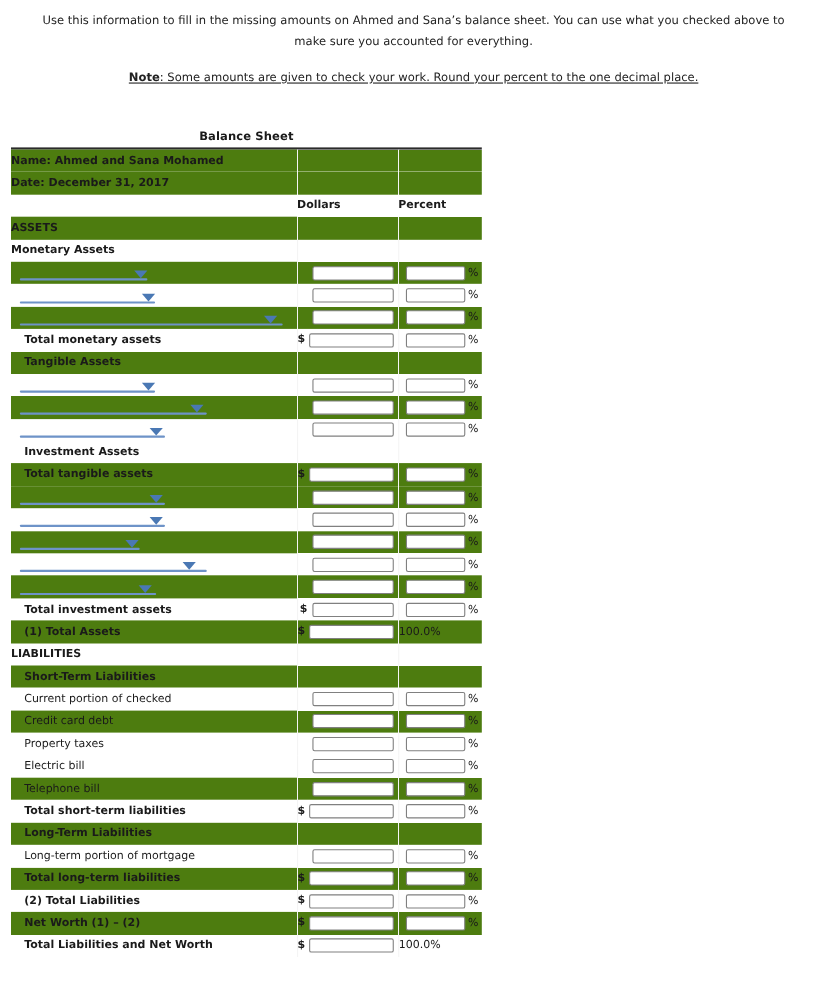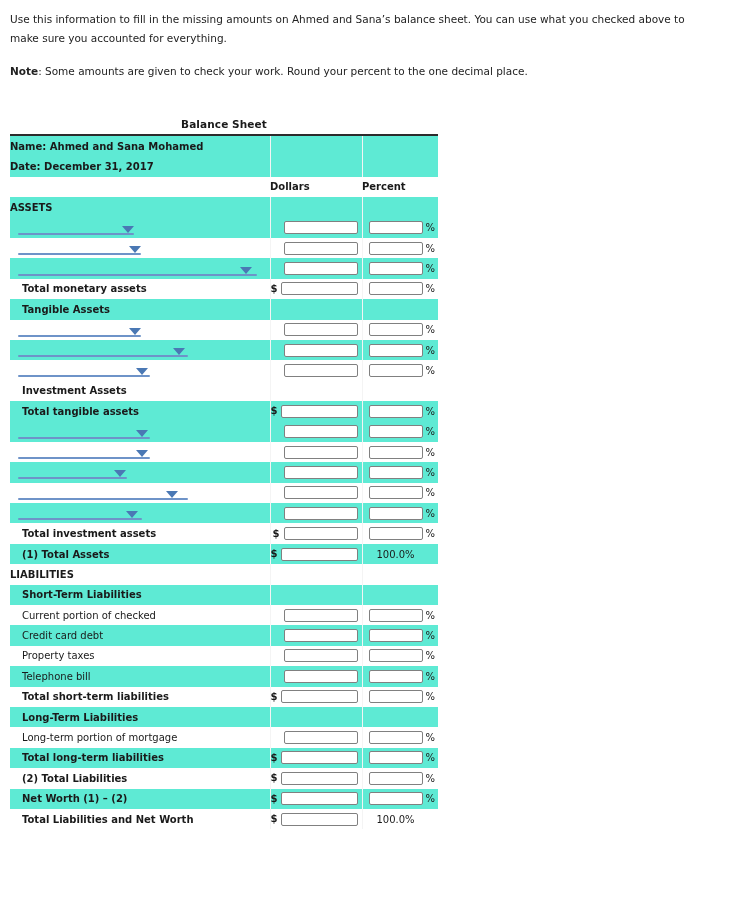--- a/index.html
+++ b/index.html
@@ -12,31 +12,32 @@
     height: 902px;
     font-family: "DejaVu Sans", "Liberation Sans", sans-serif;
     color: #1a1a1a;
     position: relative;
     overflow: hidden;
   }
 
   
   .intro {
     position: absolute;
-    left: 10px;
+    left: 26px;
     top: 10px;
     width: 700px;
+    text-align: center;
   }
   .intro p {
     margin: 0 0 14px 0;
     font-size: 10.5px;
     line-height: 19px;
     color: #222;
   }
-  .intro p.note { margin-bottom: 12px; }
+  .intro p.note { margin-bottom: 12px; text-decoration: underline; }
   .note-label { font-weight: bold; }
 
   
   .sheet {
     position: absolute;
     left: 10px;
     top: 118px;
     width: 428px;
   }
 
@@ -64,21 +65,21 @@
     vertical-align: middle;
     font-size: 10px;
   }
 
   
   col.c-label   { width: 260px; }
   col.c-dollar  { width: 92px;  }
   col.c-percent { width: 76px;  }
 
   tr.row { height: 20.4px; }
-  tr.shade td { background: #5eead4; }
+  tr.shade td { background: #4d7c0f; }
 
   td.label {
     padding-left: 8px;
     white-space: nowrap;
   }
   td.label.indent { padding-left: 12px; }
   td.bold { font-weight: bold; }
 
   td.dollar, td.percent {
     position: relative;
@@ -123,21 +124,20 @@
     align-items: center;
     gap: 3px;
     padding-left: 6px;
     height: 100%;
   }
   .pct-sign { font-size: 10px; color: #1a1a1a; }
   .pct-static {
     font-size: 10px;
     color: #1a1a1a;
     display: block;
-    text-align: center;
     width: 66px;
   }
 
   
   .dd {
     position: relative;
     display: block;
     height: 16px;
     margin-left: 8px;
   }
@@ -200,20 +200,25 @@
         <td class="colhead">Dollars</td>
         <td class="colhead">Percent</td>
       </tr>
 
       <tr class="row shade">
         <td class="label bold sec-head">ASSETS</td>
         <td class="dollar"></td>
         <td class="percent"></td>
       </tr>
 
+      <tr class="row">
+        <td class="label bold sec-head">Monetary Assets</td>
+        <td class="dollar"></td>
+        <td class="percent"></td>
+      </tr>
 
       <tr class="row shade">
         <td class="label">
           <span class="dd">
             <span class="dd-line" style="width:116px"></span>
             <span class="dd-caret" style="left:104px"></span>
           </span>
         </td>
         <td class="dollar">
           <span class="dollar-wrap">
@@ -552,20 +557,34 @@
         </td>
         <td class="percent">
           <span class="pct-wrap">
               <span class="inp pct"></span>
               <span class="pct-sign">%</span>
             </span>
         </td>
       </tr>
 
 
+      <tr class="row">
+        <td class="label indent">Electric bill</td>
+        <td class="dollar">
+          <span class="dollar-wrap">
+              <span class="inp dollars"></span>
+            </span>
+        </td>
+        <td class="percent">
+          <span class="pct-wrap">
+              <span class="inp pct"></span>
+              <span class="pct-sign">%</span>
+            </span>
+        </td>
+      </tr>
 
       <tr class="row shade">
         <td class="label indent">Telephone bill</td>
         <td class="dollar">
           <span class="dollar-wrap">
               <span class="inp dollars"></span>
             </span>
         </td>
         <td class="percent">
           <span class="pct-wrap">

